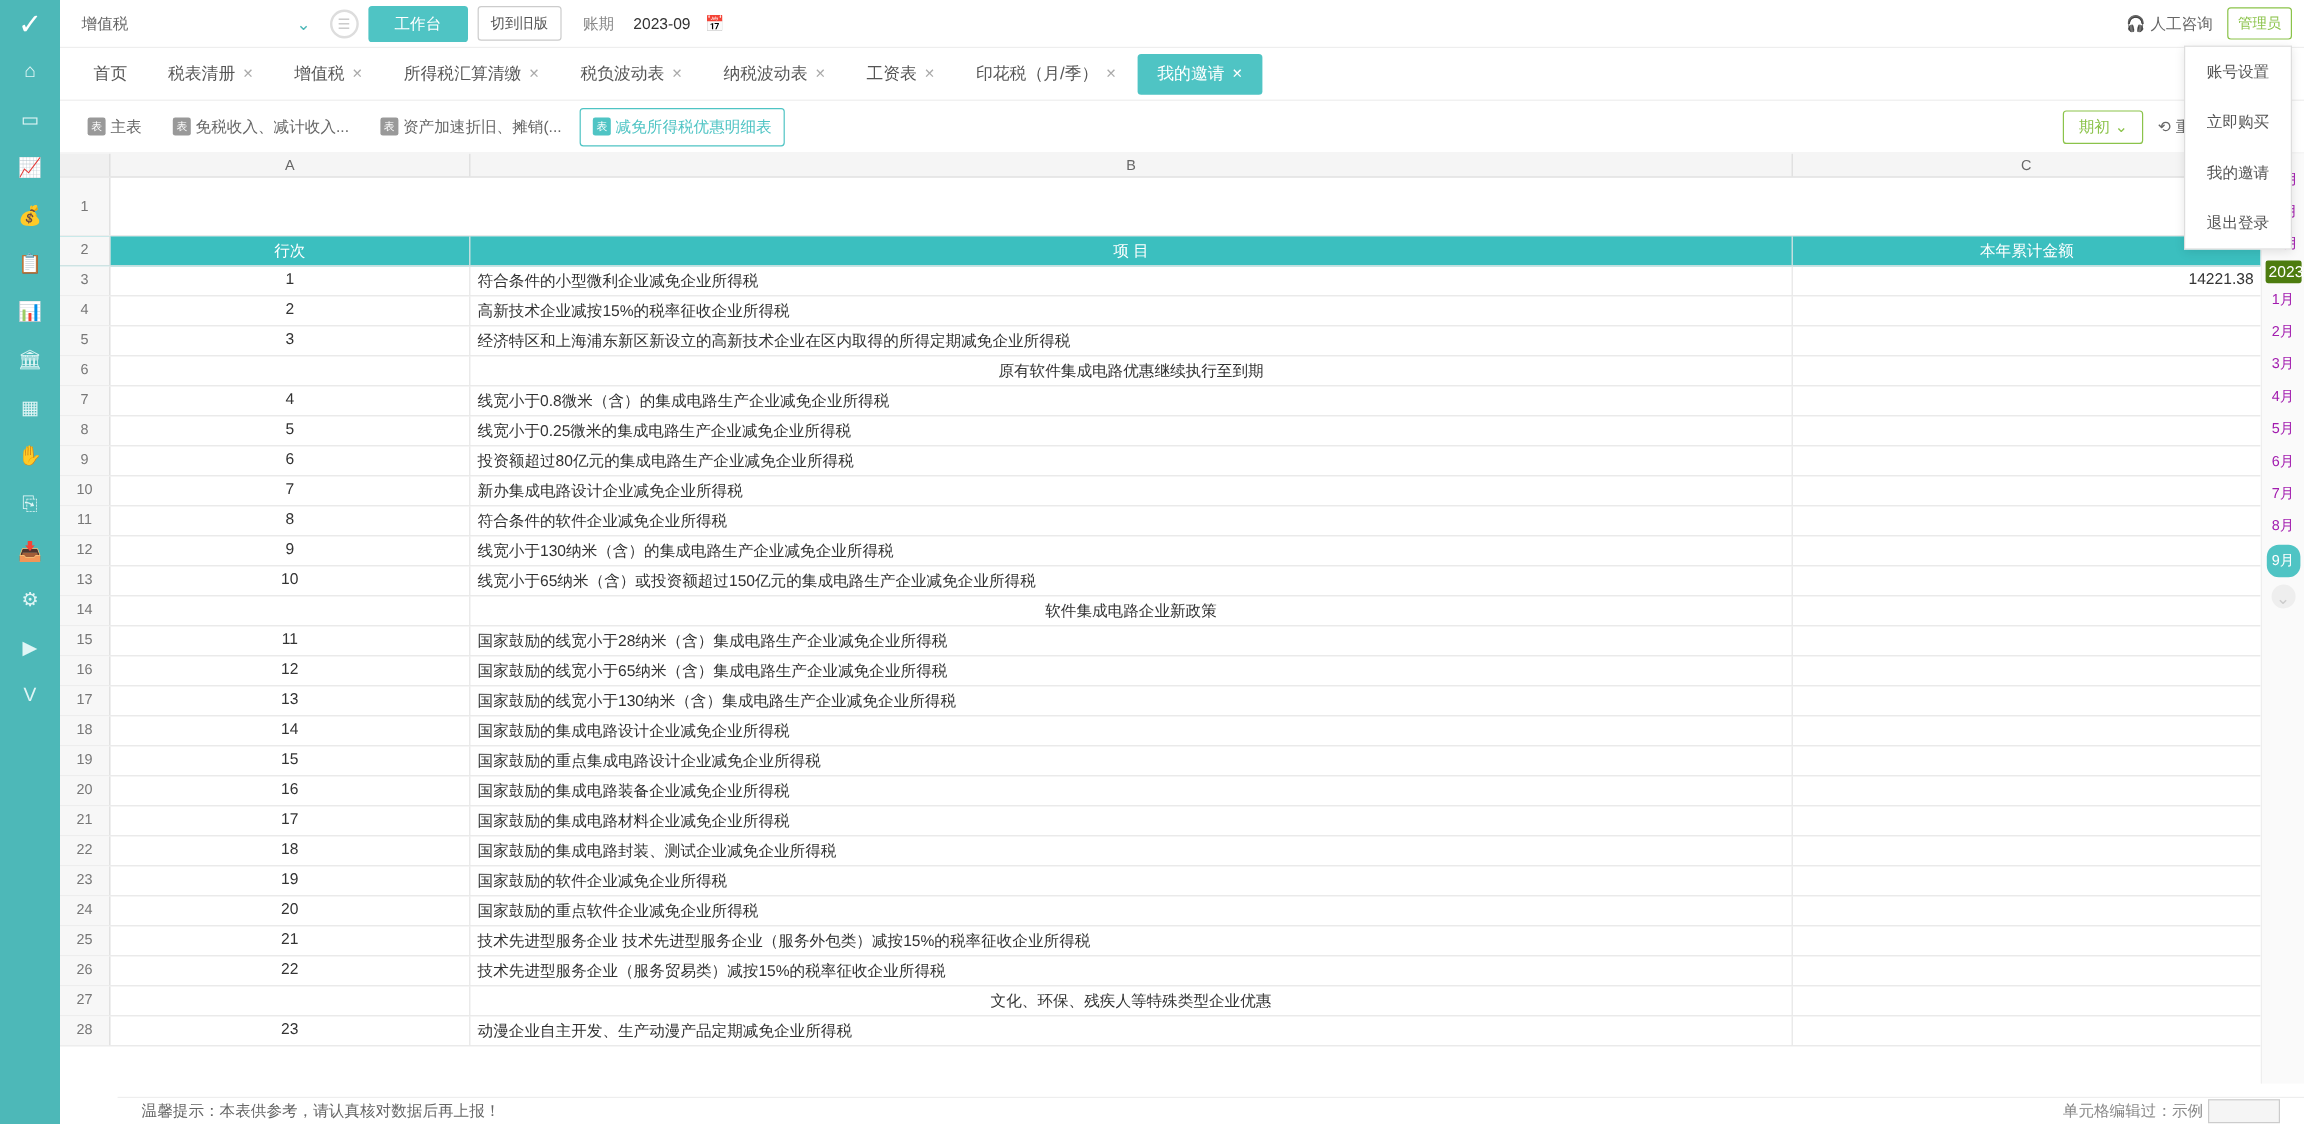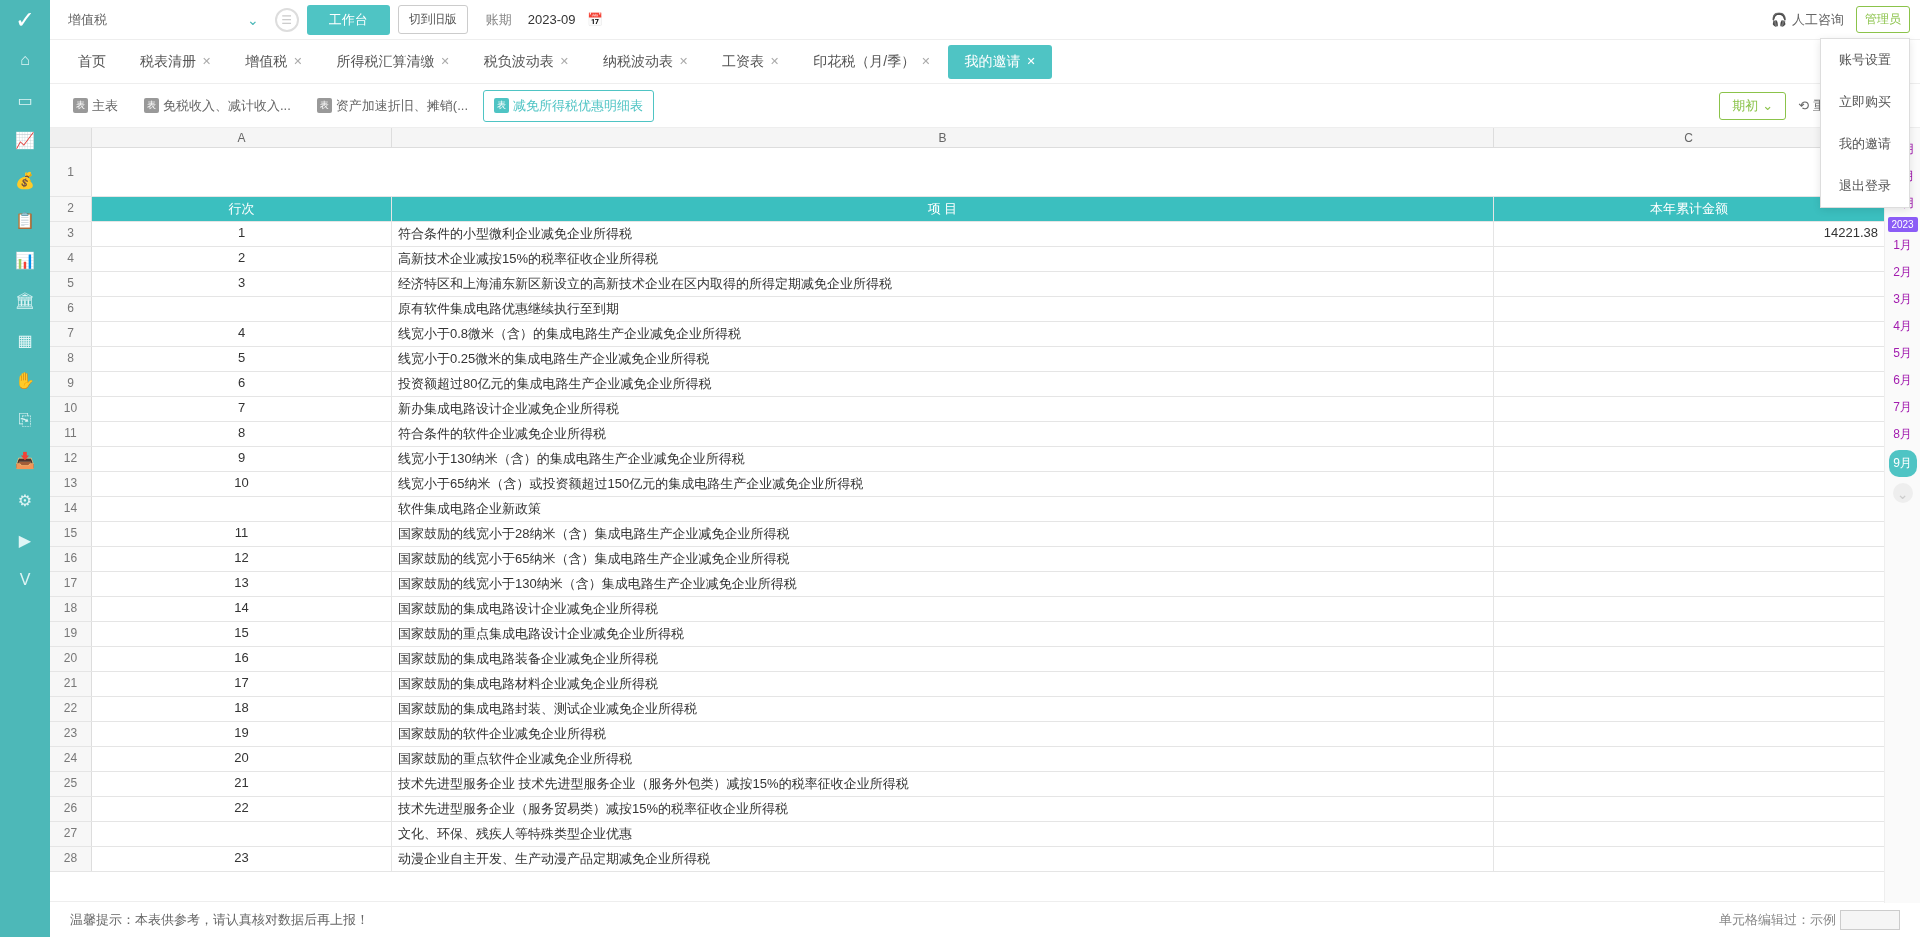--- a/index.html
+++ b/index.html
@@ -66,32 +66,32 @@
     .title-row .cell-a { border-right: none; }
     .title-row .cell-b { text-align: center; font-size: 18px; padding: 12px 6px; }
     .title-row .cell-b .code { margin-right: 40px; }
     .title-row { min-height: 48px; }
     .title-row .row-num { line-height: 48px; }
     
     .header-row { background: #3bbfbf; color: #fff; }
     .header-row .cell-a, .header-row .cell-c { text-align: center; }
     .header-row .cell-b { text-align: center; }
     
-    .section-row .cell-b { text-align: left; font-weight: 500; }
-    
-    
-    .footer { height: 36px; display: flex; align-items: center; padding: 0 20px; border-top: 1px solid #eee; font-size: 13px; color: #666; }
+    .section-row .cell-b { text-align: center; font-weight: 500; }
+    
+    
+    .footer { height: 23px; display: flex; align-items: center; padding: 0 20px; border-top: 1px solid #eee; font-size: 13px; color: #666; margin-left: 48px; }
     .footer-spacer { flex: 1; }
     .footer-label { color: #888; }
     .footer-input { width: 60px; height: 20px; border: 1px solid #ccc; margin-left: 4px; background: #f5f5f5; }
     
     
     .right-timeline { position: absolute; right: 0; top: 128px; bottom: 34px; width: 36px; background: #fafafa; border-left: 1px solid #eee; display: flex; flex-direction: column; align-items: center; padding-top: 8px; }
     .timeline-item { font-size: 12px; color: #a21caf; padding: 5px 0; cursor: pointer; width: 100%; text-align: center; }
-    .timeline-year { background: #8b5cf6; color: #fff; font-size: 10px; padding: 2px 3px; border-radius: 2px; width: 30px; }
+    .timeline-year { background: #4d7c0f; color: #fff; font-size: 13px; padding: 2px 3px; border-radius: 2px; width: 30px; }
     .timeline-item.active { background: #4fc4c4; color: #fff; border-radius: 10px; width: 28px; margin: 2px auto; }
     .timeline-arrow { color: #ccc; font-size: 14px; padding: 4px; cursor: pointer; border-radius: 50%; background: #eee; width: 20px; height: 20px; line-height: 14px; text-align: center; margin-top: 4px; }
     
     
     .dropdown-menu { position: absolute; right: 10px; top: 38px; width: 90px; background: #fff; border: 1px solid #ddd; box-shadow: 0 2px 8px rgba(0,0,0,0.1); z-index: 100; }
     .dropdown-item { padding: 12px 14px; font-size: 13px; color: #555; cursor: pointer; text-align: center; }
     
     .sheet-container { position: relative; flex: 1; display: flex; flex-direction: column; overflow: hidden; margin-right: 36px; }
   </style>
 </head>

